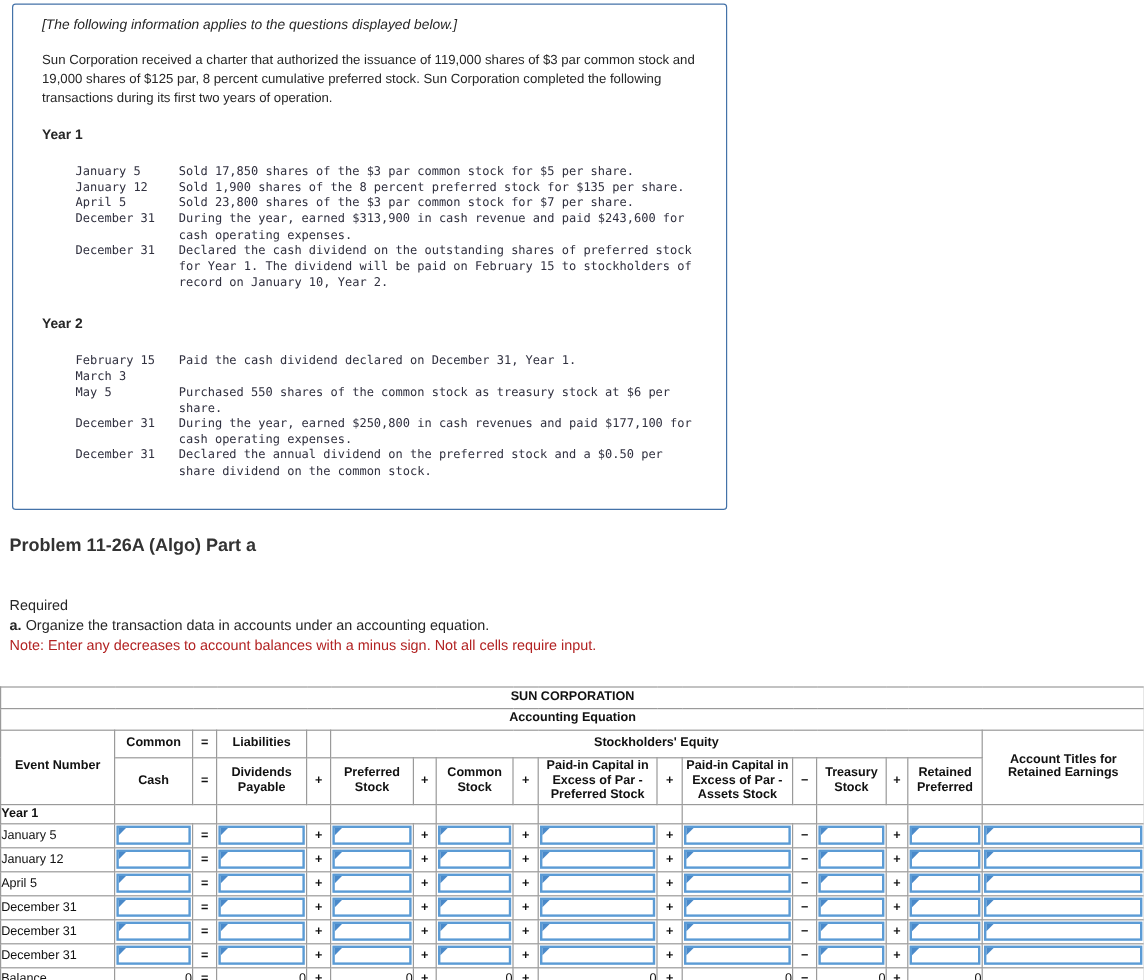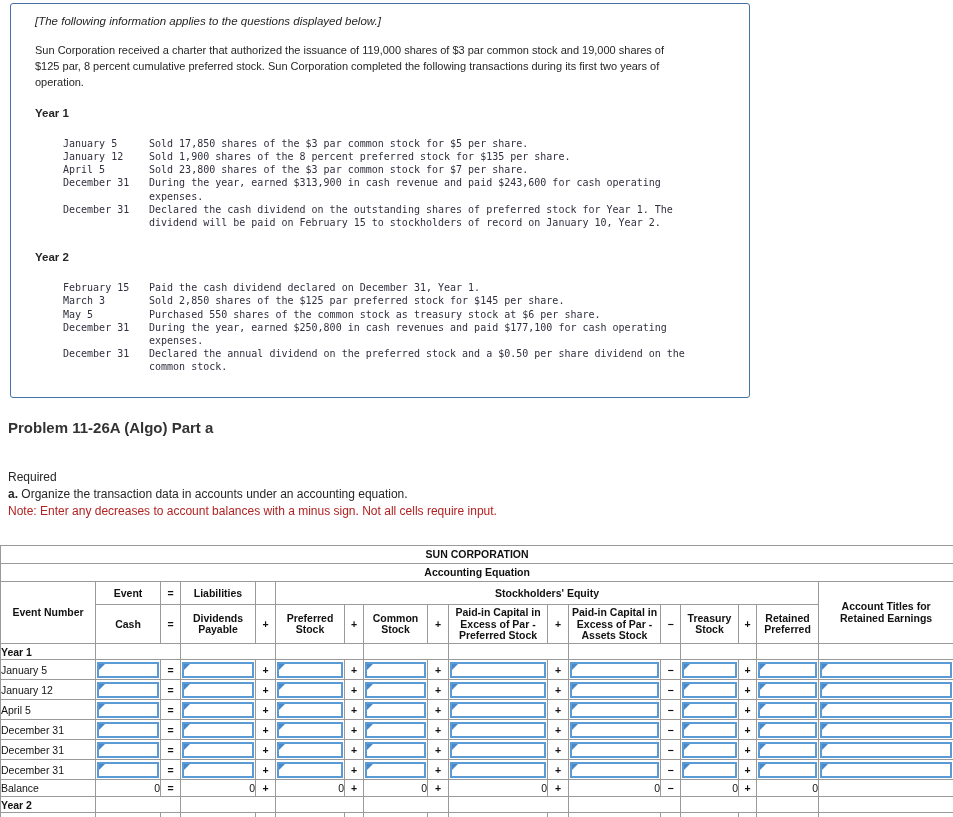--- a/index.html
+++ b/index.html
@@ -1,19 +1,19 @@
 <!DOCTYPE html>
 <html><head>
 <meta charset="utf-8">
 <style>
   html,body{margin:0;padding:0;background:#fff;}
   body{width:953px;font-family:"Liberation Sans",sans-serif;color:#333;font-size:12px;}
 
   
-  .info-box{box-sizing:border-box;margin:3px 0 0 10px;width:740px;border:1px solid #4472a8;border-radius:3px;padding:11px 18px 18px 24px;background:#fff;}
+  .info-box{box-sizing:border-box;margin:3px 0 0 10px;width:596px;border:1px solid #4472a8;border-radius:3px;padding:11px 18px 18px 24px;background:#fff;}
   .intro{font-style:italic;font-size:11.5px;color:#262626;margin:0 0 16px 0;}
   .para{font-size:11px;line-height:1.45;color:#262626;margin:0 0 16px 0;max-width:652px;}
   .year-label{font-weight:bold;font-size:11.5px;color:#262626;margin:2px 0 18px 0;}
   .txn-list{margin:0 0 22px 28px;font-family:"DejaVu Sans Mono","Liberation Mono",monospace;font-size:10px;color:#30303f;line-height:1.32;}
   .txn{display:flex;}
   .txn-date{width:86px;flex:none;}
   .txn-desc{flex:1;max-width:560px;}
 
   
   .prob-title{font-size:15px;font-weight:bold;color:#333;margin:21px 0 0 8px;}
@@ -72,21 +72,20 @@
       </div>
     </div>
   <p class="year-label">Year 2</p>
   <div class="txn-list" id="y2-txns" style="margin-bottom:6px;">
       <div class="txn">
         <span class="txn-date">February 15</span>
         <span class="txn-desc">Paid the cash dividend declared on December 31, Year 1.</span>
       </div>
       <div class="txn">
         <span class="txn-date">March 3</span>
-        <span class="txn-desc">Sold 2,850 shares of the $125 par preferred stock for $145 per share.</span>
       </div>
       <div class="txn">
         <span class="txn-date">May 5</span>
         <span class="txn-desc">Purchased 550 shares of the common stock as treasury stock at $6 per share.</span>
       </div>
       <div class="txn">
         <span class="txn-date">December 31</span>
         <span class="txn-desc">During the year, earned $250,800 in cash revenues and paid $177,100 for cash operating expenses.</span>
       </div>
       <div class="txn">
@@ -126,21 +125,21 @@
   </colgroup>
   <tbody id="eq-body">
       <tr class="tr-title">
         <td class="hd" colspan="17">SUN CORPORATION</td>
       </tr>
       <tr class="tr-title">
         <td class="hd" colspan="17">Accounting Equation</td>
       </tr>
       <tr class="tr-group">
         <td class="hd" rowspan="2">Event Number</td>
-        <td class="hd ul">Event</td>
+        <td class="hd ul">Common</td>
         <td class="hd ul op">=</td>
         <td class="hd ul">Liabilities</td>
         <td class="hd"></td>
         <td class="hd ul" colspan="11">Stockholders' Equity</td>
         <td class="hd" rowspan="2">Account Titles for Retained Earnings</td>
       </tr>
       <tr class="tr-colhead">
         <td class="hd hb">Cash</td>
         <td class="hd hb op">=</td>
         <td class="hd hb">Dividends Payable</td>

